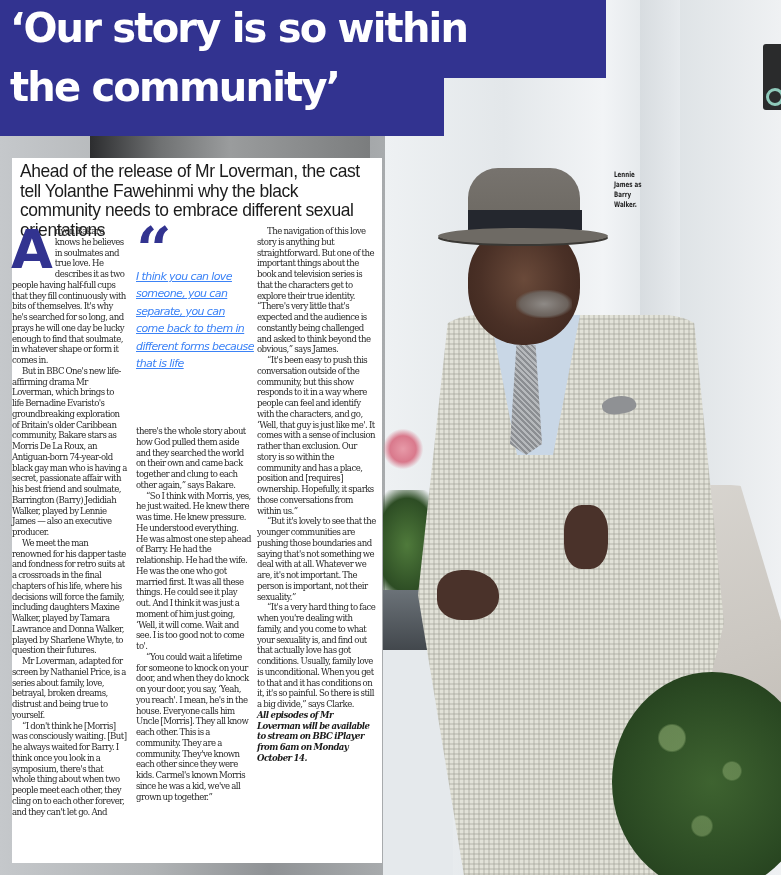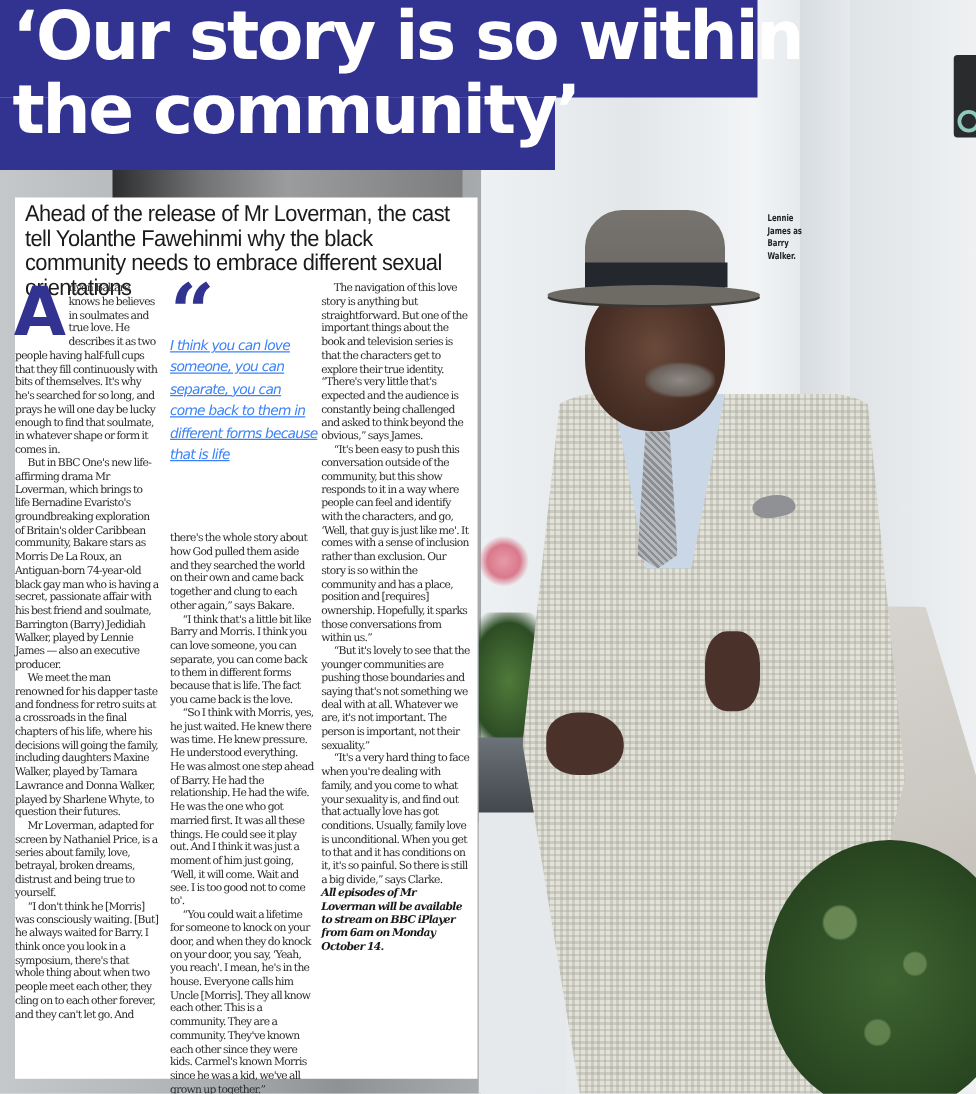--- a/index.html
+++ b/index.html
@@ -64,21 +64,21 @@
         radial-gradient(circle at 30% 30%, rgba(150,180,120,.55) 0 6%, transparent 7%),
         radial-gradient(circle at 60% 45%, rgba(150,180,120,.45) 0 5%, transparent 6%),
         radial-gradient(circle at 45% 70%, rgba(150,180,120,.45) 0 5%, transparent 6%),
         radial-gradient(circle at 50% 50%, #3e6330 0%, #2b4a23 60%, #1f3719 100%); }
 
     
     .headline-band { position: absolute; background: #323390; }
     .hl-1 { left: 0; top: 0; width: 606px; height: 78px; }
     .hl-2 { left: 0; top: 78px; width: 444px; height: 58px; }
     .headline { position: absolute; left: 10px; top: -1px; color: #ffffff;
-      font-family: "DejaVu Sans", sans-serif; font-weight: bold; font-size: 54px; line-height: 59px;
+      font-family: "DejaVu Sans", sans-serif; font-weight: bold; font-size: 40px; line-height: 59px;
       letter-spacing: -1.8px; }
     .headline span { display: block; white-space: nowrap; }
 
     
     .panel { position: absolute; left: 12px; top: 158px; width: 370px; height: 705px; background: #ffffff; }
     .standfirst { position: absolute; left: 8px; top: 4px; width: 360px;
       font-family: "Liberation Sans", sans-serif; font-size: 18.2px; line-height: 19.5px;
       color: #1b1b1b; letter-spacing: -.45px; transform: scaleX(.96); transform-origin: left; }
 
     .col { position: absolute; top: 68px; width: 115px;
@@ -142,33 +142,32 @@
   <span>‘Our story is so within</span>
   <span>the community’</span>
 </h1>
 
 <div class="panel">
   <p class="standfirst">Ahead of the release of Mr Loverman, the cast tell Yolanthe Fawehinmi why the black community needs to embrace different sexual orientations</p>
 
   <div class="col col1">
     <p class="noindent"><span class="dropcap">A</span><span>riyon Bakare knows he believes in soulmates and true love. He describes it as two people having half-full cups that they fill continuously with bits of themselves. It's why he's searched for so long, and prays he will one day be lucky enough to find that soulmate, in whatever shape or form it comes in.</span></p>
     <p>But in BBC One's new life-affirming drama Mr Loverman, which brings to life Bernadine Evaristo's groundbreaking exploration of Britain's older Caribbean community, Bakare stars as Morris De La Roux, an Antiguan-born 74-year-old black gay man who is having a secret, passionate affair with his best friend and soulmate, Barrington (Barry) Jedidiah Walker, played by Lennie James — also an executive producer.</p>
-    <p>We meet the man renowned for his dapper taste and fondness for retro suits at a crossroads in the final chapters of his life, where his decisions will going the family, including daughters Maxine Walker, played by Tamara Lawrance and Donna Walker, played by Sharlene Whyte, to question their futures.</p>
+    <p>We meet the man renowned for his dapper taste and fondness for retro suits at a crossroads in the final chapters of his life, where his decisions will force the family, including daughters Maxine Walker, played by Tamara Lawrance and Donna Walker, played by Sharlene Whyte, to question their futures.</p>
     <p>Mr Loverman, adapted for screen by Nathaniel Price, is a series about family, love, betrayal, broken dreams, distrust and being true to yourself.</p>
     <p>“I don't think he [Morris] was consciously waiting. [But] he always waited for Barry. I think once you look in a symposium, there's that whole thing about when two people meet each other, they cling on to each other forever, and they can't let go. And</p>
   </div>
 
   <div class="pull">
     <div class="quote-mark">“</div>
     <p class="pull-text">I think you can love someone, you can separate, you can come back to them in different forms because that is life</p>
   </div>
 
   <div class="col col2">
     <p class="noindent">there's the whole story about how God pulled them aside and they searched the world on their own and came back together and clung to each other again,” says Bakare.</p>
-    <p>“I think that's a little bit like Barry and Morris. I think you can love someone, you can separate, you can come back to them in different forms because that is life. The fact you came back is the love.</p>
     <p>“So I think with Morris, yes, he just waited. He knew there was time. He knew pressure. He understood everything. He was almost one step ahead of Barry. He had the relationship. He had the wife. He was the one who got married first. It was all these things. He could see it play out. And I think it was just a moment of him just going, ‘Well, it will come. Wait and see. I is too good not to come to'.</p>
     <p>“You could wait a lifetime for someone to knock on your door, and when they do knock on your door, you say, ‘Yeah, you reach'. I mean, he's in the house. Everyone calls him Uncle [Morris]. They all know each other. This is a community. They are a community. They've known each other since they were kids. Carmel's known Morris since he was a kid, we've all grown up together.”</p>
   </div>
 
   <div class="col col3">
     <p>The navigation of this love story is anything but straightforward. But one of the important things about the book and television series is that the characters get to explore their true identity. “There's very little that's expected and the audience is constantly being challenged and asked to think beyond the obvious,” says James.</p>
     <p>“It's been easy to push this conversation outside of the community, but this show responds to it in a way where people can feel and identify with the characters, and go, ‘Well, that guy is just like me'. It comes with a sense of inclusion rather than exclusion. Our story is so within the community and has a place, position and [requires] ownership. Hopefully, it sparks those conversations from within us.”</p>
     <p>“But it's lovely to see that the younger communities are pushing those boundaries and saying that's not something we deal with at all. Whatever we are, it's not important. The person is important, not their sexuality.”</p>
     <p>“It's a very hard thing to face when you're dealing with family, and you come to what your sexuality is, and find out that actually love has got conditions. Usually, family love is unconditional. When you get to that and it has conditions on it, it's so painful. So there is still a big divide,” says Clarke.</p>
     <p class="credit">All episodes of Mr Loverman will be available to stream on BBC iPlayer from 6am on Monday October 14.</p>

